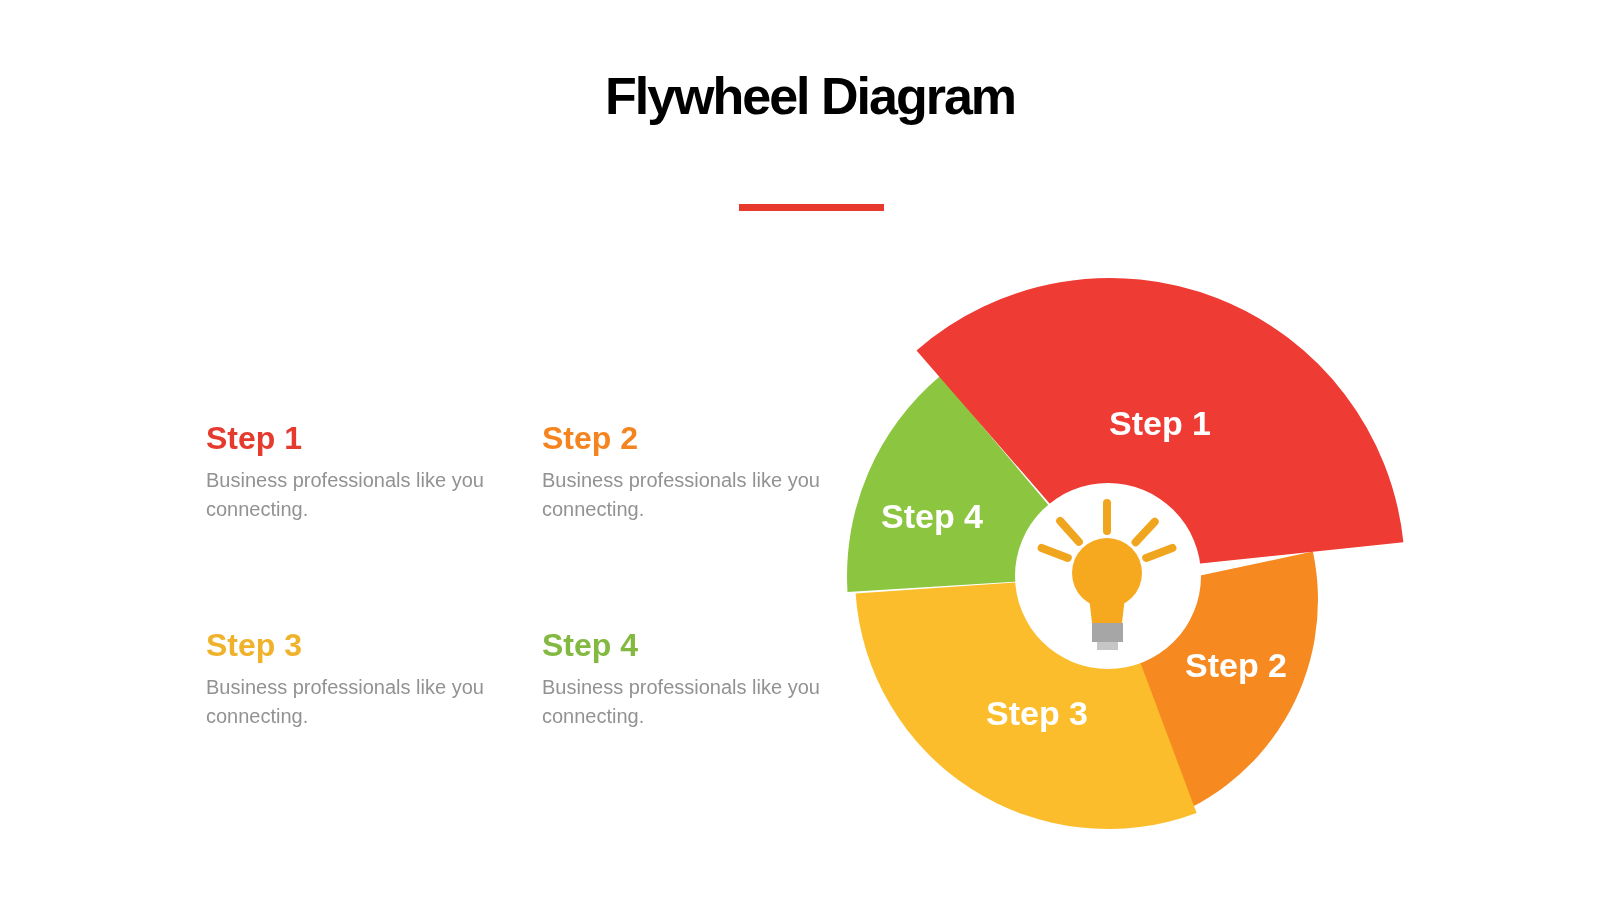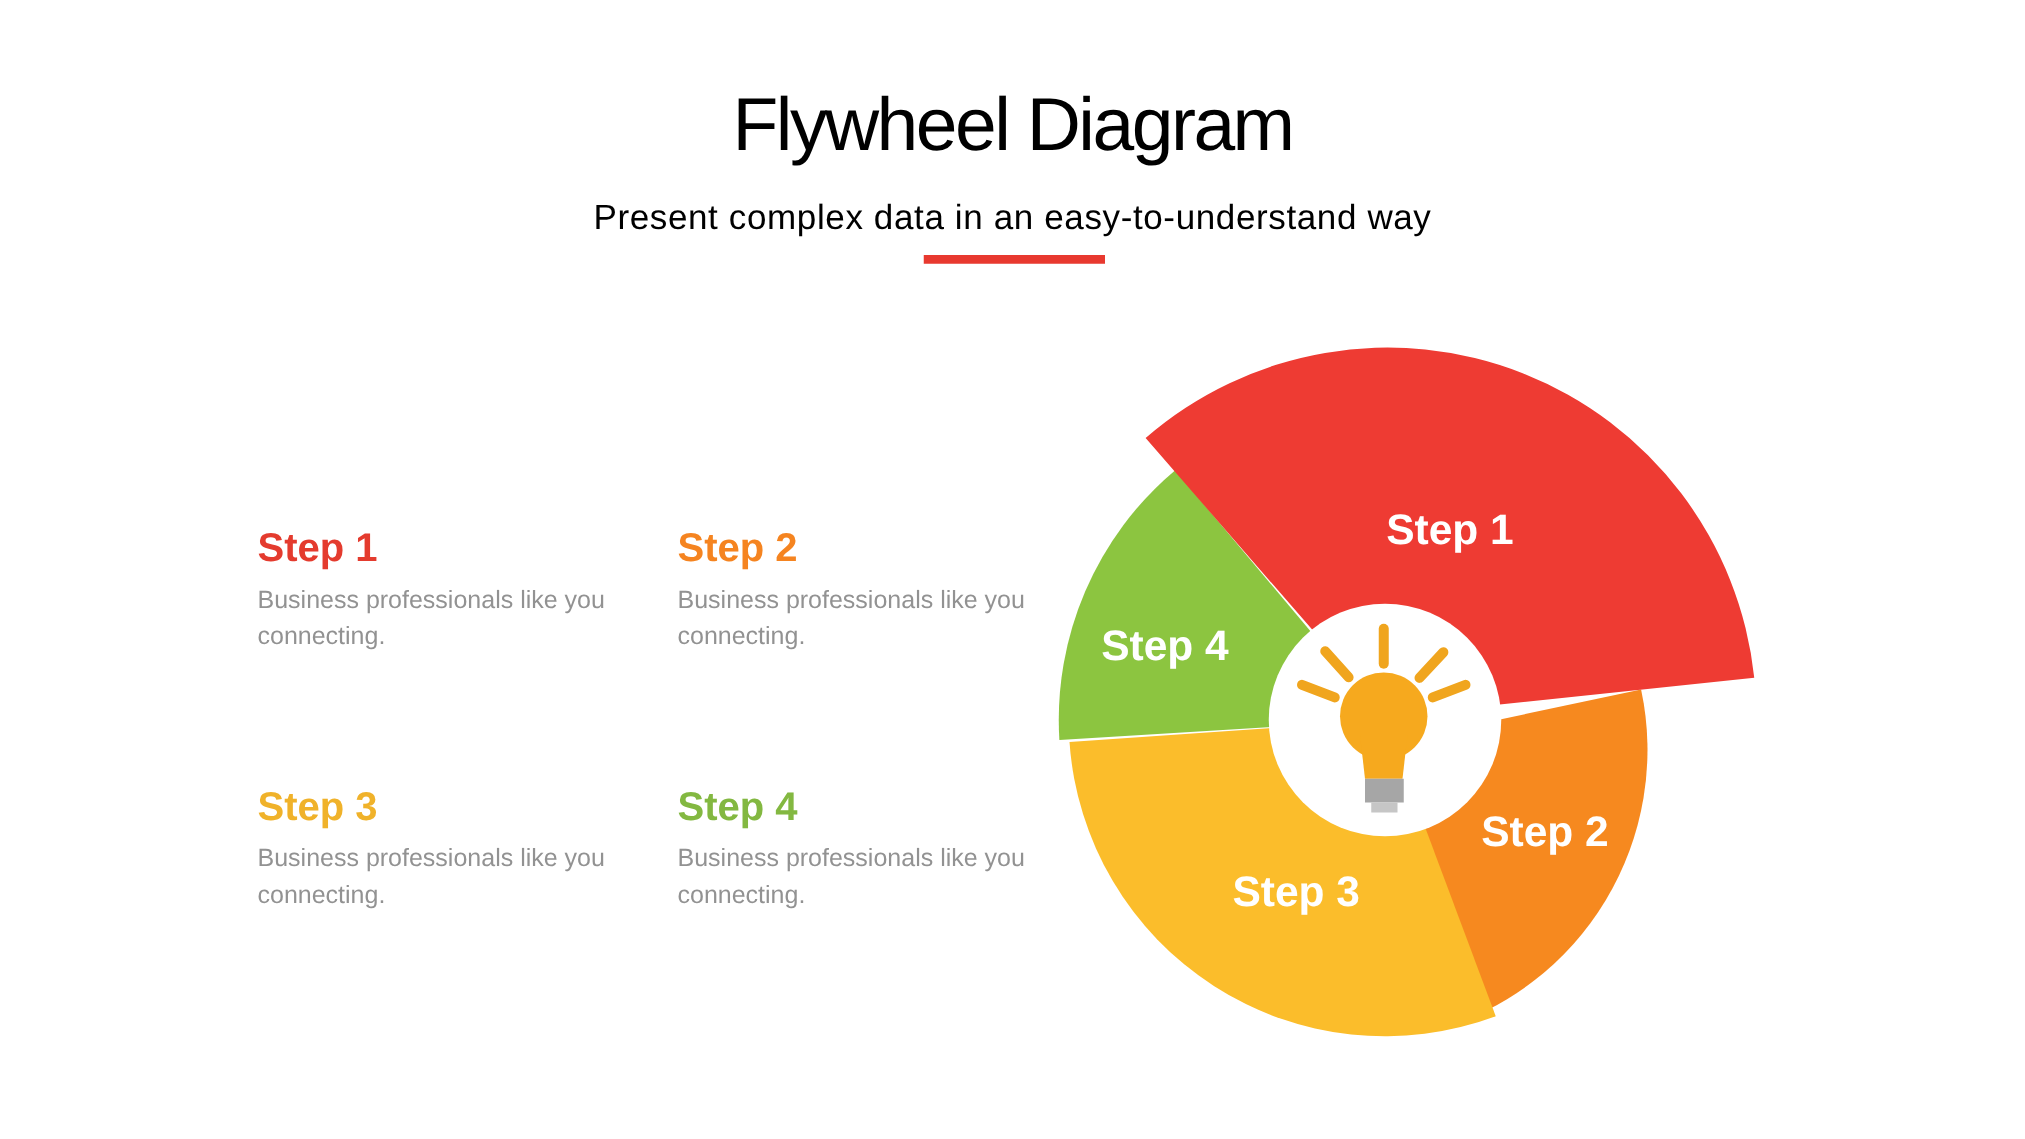--- a/index.html
+++ b/index.html
@@ -10,22 +10,22 @@
     background: #ffffff;
     overflow: hidden;
     font-family: "Liberation Sans", sans-serif;
   }
   .title {
     position: absolute;
     left: 0; right: 0;
     top: 70px;
     margin: 0;
     text-align: center;
-    font-size: 60px;
-    font-weight: normal;
+    font-size: 52px;
+    font-weight: bold;
     letter-spacing: -2px;
     line-height: 1;
   }
   .subtitle {
     position: absolute;
     left: 0; right: 0;
     top: 160px;
     margin: 0;
     text-align: center;
     font-size: 28px;
@@ -69,21 +69,20 @@
     font-size: 34px;
     font-weight: bold;
   }
 </style>
 </head>
 <body>
 
 <div class="canvas">
 
   <h1 class="title">Flywheel Diagram</h1>
-  <p class="subtitle">Present complex data in an easy-to-understand way</p>
   <div class="divider" style="background: rgb(232, 57, 47);"></div>
 
   <div class="step-block pos-1">
     <h2 style="color: rgb(228, 59, 46);">Step 1</h2>
     <p style="color: rgb(146, 146, 146);">Business professionals like you connecting.</p>
   </div>
   <div class="step-block pos-2">
     <h2 style="color: rgb(245, 132, 32);">Step 2</h2>
     <p style="color: rgb(146, 146, 146);">Business professionals like you connecting.</p>
   </div>

